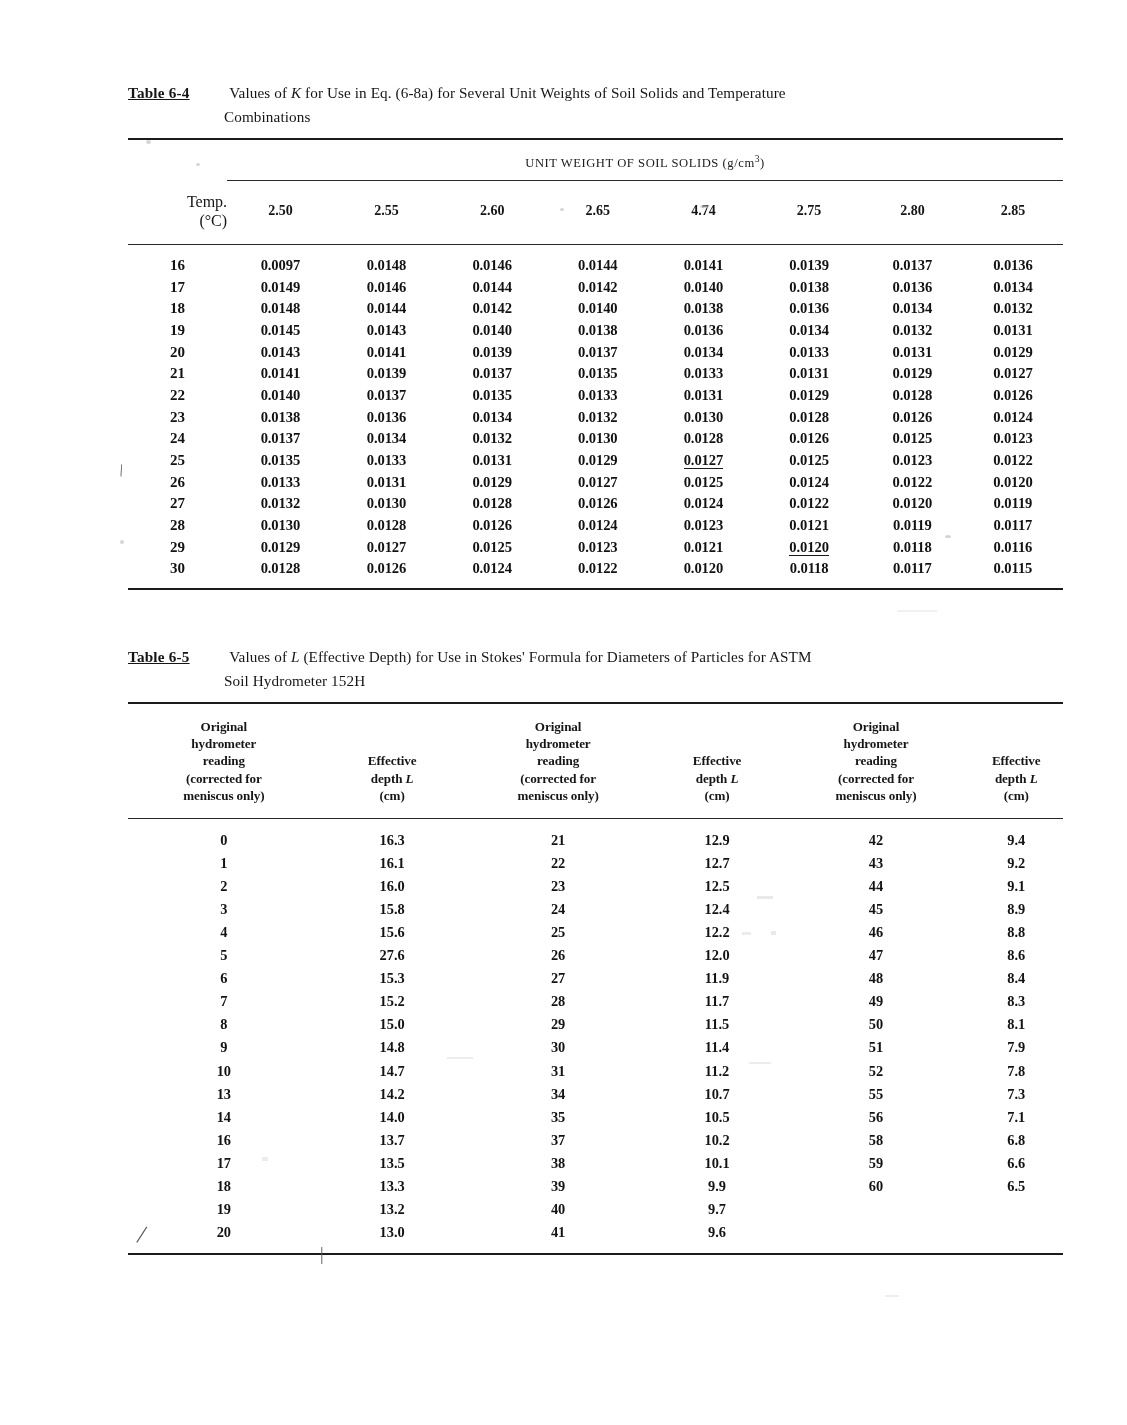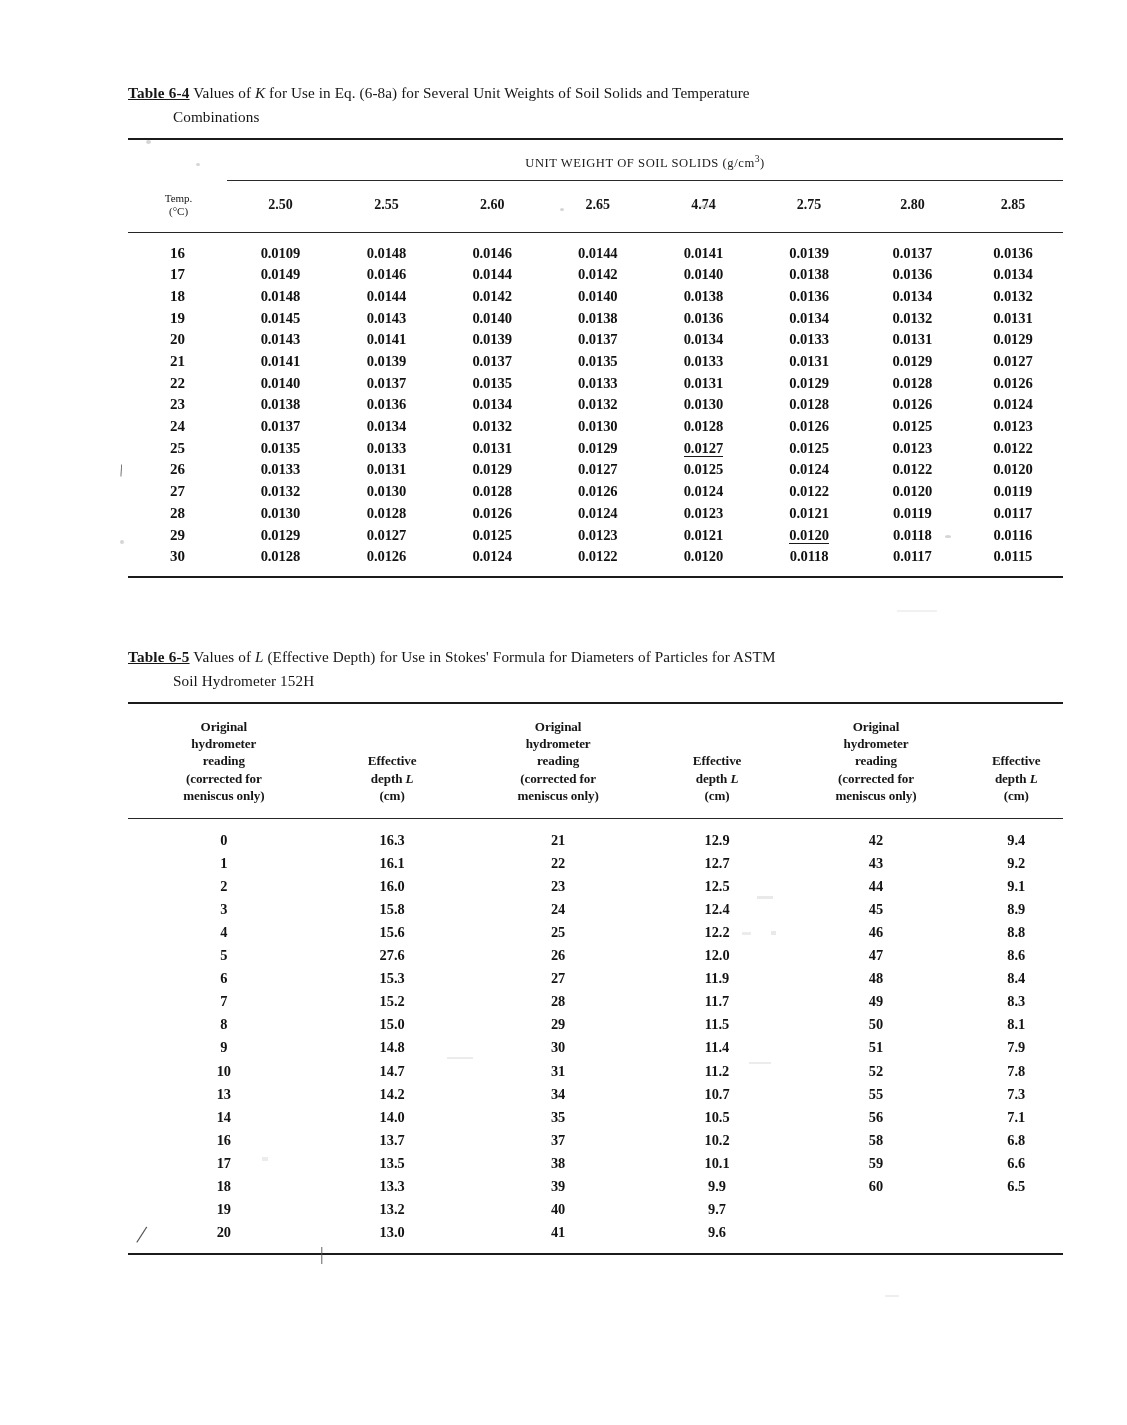--- a/index.html
+++ b/index.html
@@ -34,25 +34,25 @@
     line-height: 1.5;
     letter-spacing: .1px;
     color: #151515;
     margin-bottom: 9px;
   }
   .caption .tnum {
     font-weight: bold;
     letter-spacing: .2px;
     text-decoration: underline;
   }
-  .caption .cap-body { font-weight: normal; }
+  .caption .cap-body { font-weight: normal; padding-left: 36px; }
   .caption .ital { font-style: italic; }
   .caption-l2 {
     display: block;
-    margin-left: 45px;
+    margin-left: 96px;
     margin-top: 1px;
   }
 
   
   .rule-thick {
     height: 0;
     border-top: 2.6px solid #1b1b1b;
     width: 100%;
   }
   .rule-thin {
@@ -86,23 +86,23 @@
   }
 
   .colhead {
     text-align: center;
     font-size: 14px;
     font-weight: bold;
     padding: 11px 0 13px 0 !important;
     color: #151515;
   }
   .colhead.temp {
-    text-align: center;
+    text-align: right;
     font-weight: normal;
-    font-size: 11px;
+    font-size: 16px;
     line-height: 1.22;
     padding-left: 2px !important;
     vertical-align: bottom;
   }
 
   .t64-row td {
     text-align: center;
     font-size: 14.6px;
     font-weight: bold;
     padding: 2.35px 0 !important;
@@ -243,21 +243,21 @@
         <col style="width:11.3%">
         <col style="width:11.3%">
         <col style="width:11.3%">
         <col style="width:11.3%">
         <col style="width:10.8%">
         <col style="width:10.7%">
       </colgroup>
       <tbody id="t64-body">
           <tr class="t64-row t64-rows-top">
             <td class="tcell">16</td>
-            <td>0.0109</td>
+            <td>0.0097</td>
             <td>0.0148</td>
             <td>0.0146</td>
             <td>0.0144</td>
             <td>0.0141</td>
             <td>0.0139</td>
             <td>0.0137</td>
             <td>0.0136</td>
           </tr>
           <tr class="t64-row">
             <td class="tcell">17</td>

